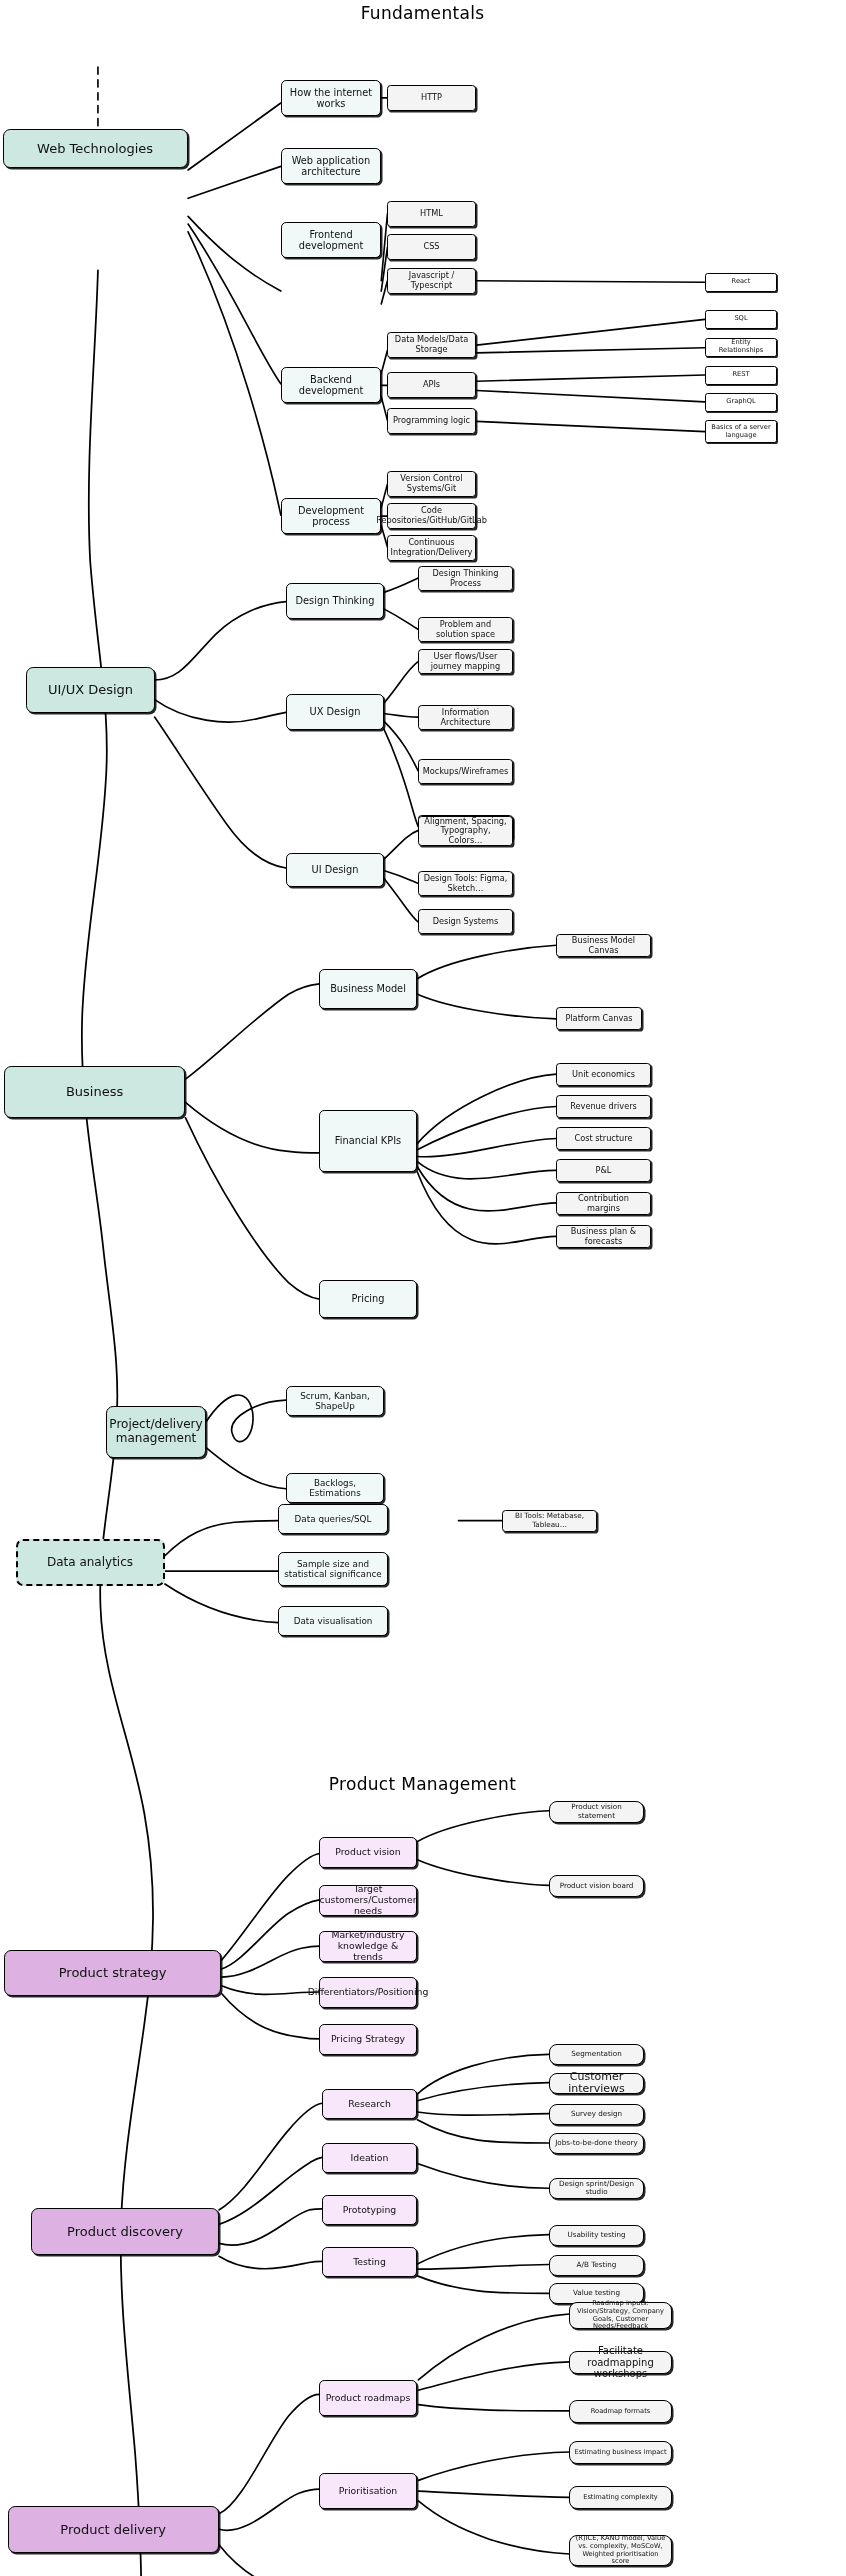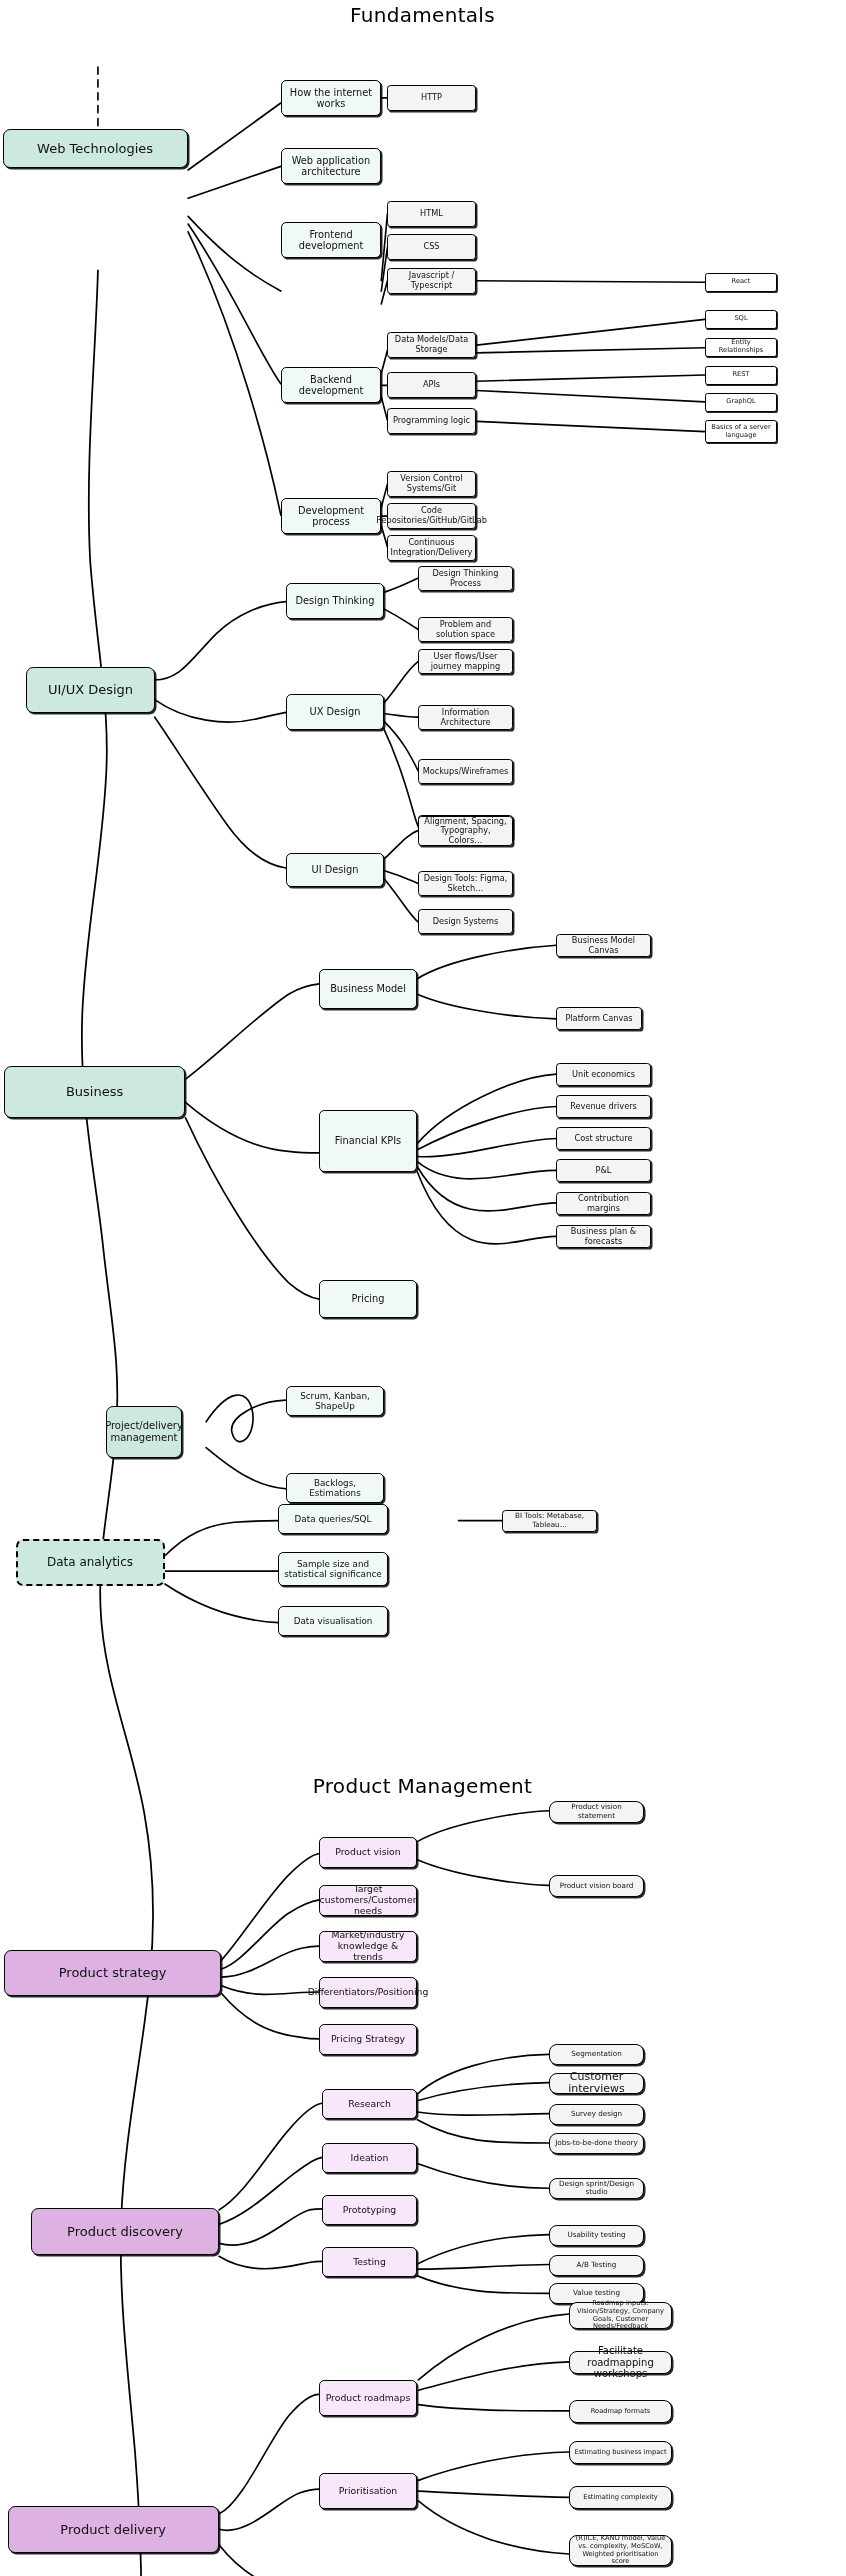--- a/index.html
+++ b/index.html
@@ -29,21 +29,21 @@
   .lvl3{background:#f4f4f4;border-radius:3.6px;font-size:8.2px;}
   .lvl4{background:#ffffff;border-radius:2.6px;font-size:6.7px;box-shadow:1px 1px 0 rgba(0,0,0,0.85);}
   
   .plvl1{background:#ddb2e3;border-radius:7.2px;font-size:13px;}
   .plvl2{background:#f8e6fb;border-radius:5.2px;font-size:9.8px;}
   .plvl3{background:#f4f4f4;border-radius:8px;font-size:7.7px;}
   .dashed{border-style:dashed;border-width:2.1px;box-shadow:none;}
 
   .section-title{
     position:absolute;text-align:center;color:#000;
-    font-size:20px;letter-spacing:0.3px;
+    font-size:17px;letter-spacing:0.3px;
     font-family:"DejaVu Sans","Liberation Sans",sans-serif;
   }
 </style>
 </head>
 <body>
 
 <div id="stage">
 
   <svg class="edges" viewBox="0 0 1644 5781">
 
@@ -224,21 +224,21 @@
   <div class="node lvl2" style="left:319px;top:1110px;width:98px;height:62px;">Financial KPIs</div>
   <div class="node lvl3" style="left:556px;top:1063px;width:95px;height:23px;">Unit economics</div>
   <div class="node lvl3" style="left:556px;top:1095px;width:95px;height:23px;">Revenue drivers</div>
   <div class="node lvl3" style="left:556px;top:1127px;width:95px;height:23px;">Cost structure</div>
   <div class="node lvl3" style="left:556px;top:1159px;width:95px;height:23px;">P&amp;L</div>
   <div class="node lvl3" style="left:556px;top:1192px;width:95px;height:23px;">Contribution margins</div>
   <div class="node lvl3" style="left:556px;top:1225px;width:95px;height:23px;">Business plan &amp; forecasts</div>
 
   <div class="node lvl2" style="left:319px;top:1280px;width:98px;height:38px;">Pricing</div>
 
-  <div class="node lvl1" style="left:106px;top:1406px;width:76px;height:52px;font-size:10px;">Project/delivery management</div>
+  <div class="node lvl1" style="left:106px;top:1406px;width:100px;height:52px;font-size:12px;">Project/delivery management</div>
   <div class="node lvl2" style="left:286px;top:1386px;width:98px;height:30px;font-size:8.8px;">Scrum, Kanban, ShapeUp</div>
   <div class="node lvl2" style="left:286px;top:1473px;width:98px;height:30px;font-size:8.8px;">Backlogs, Estimations</div>
 
   <div class="node lvl1 dashed" style="left:15.5px;top:1539px;width:149px;height:47px;font-size:12px;">Data analytics</div>
   <div class="node lvl2" style="left:278px;top:1504px;width:110px;height:30px;font-size:8.8px;">Data queries/SQL</div>
   <div class="node lvl3" style="left:502px;top:1510px;width:95px;height:21.6px;font-size:7.2px;">BI Tools: Metabase, Tableau…</div>
   <div class="node lvl2" style="left:278px;top:1552px;width:110px;height:34px;font-size:8.8px;">Sample size and statistical significance</div>
   <div class="node lvl2" style="left:278px;top:1606px;width:110px;height:30px;font-size:8.8px;">Data visualisation</div>
 
   <div class="node plvl1" style="left:4.1px;top:1950px;width:217px;height:46px;">Product strategy</div>

